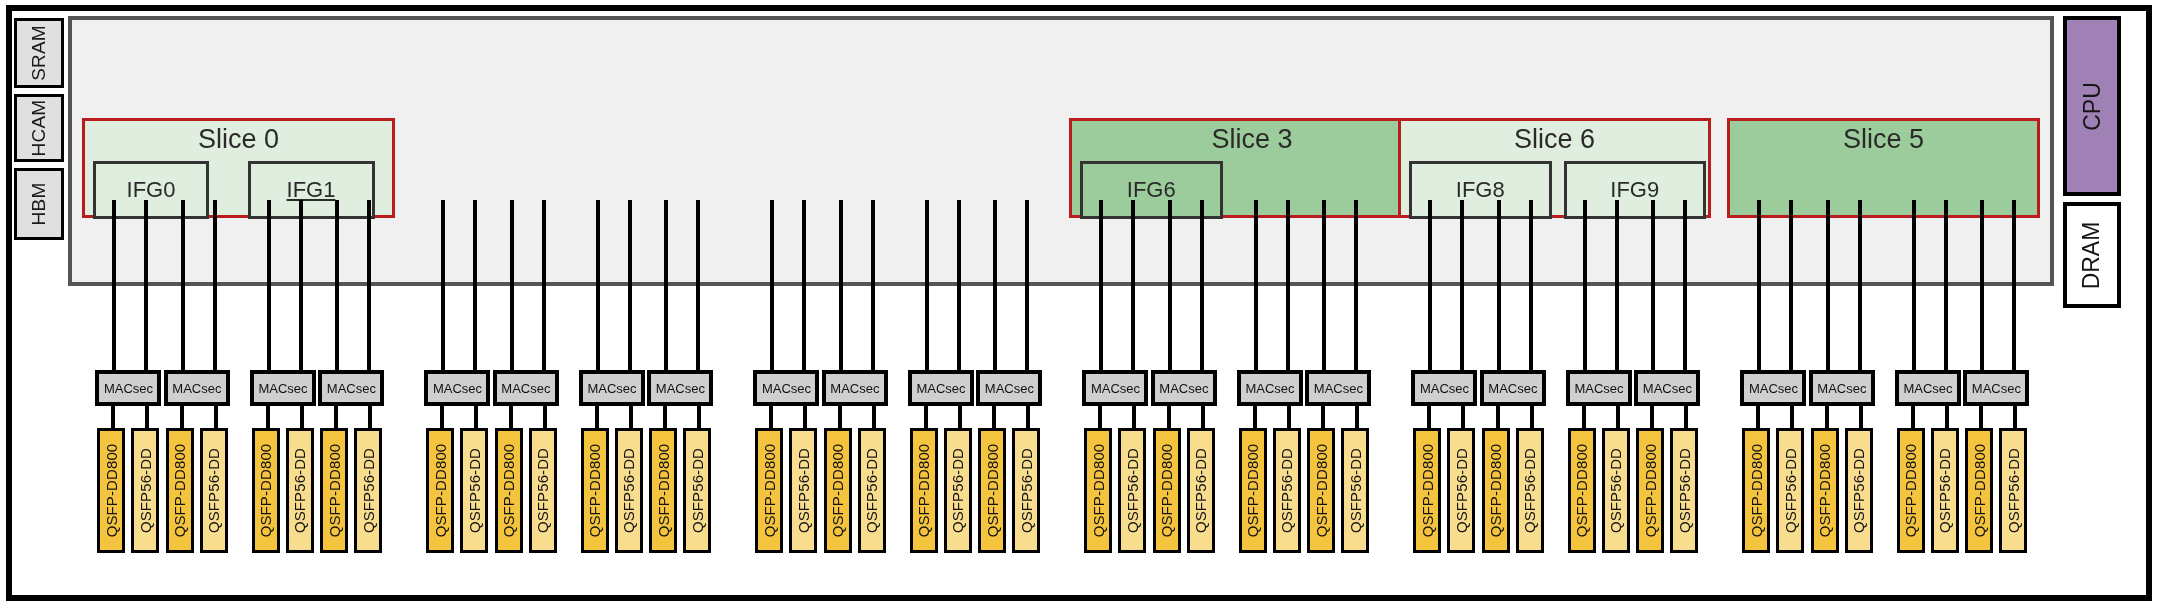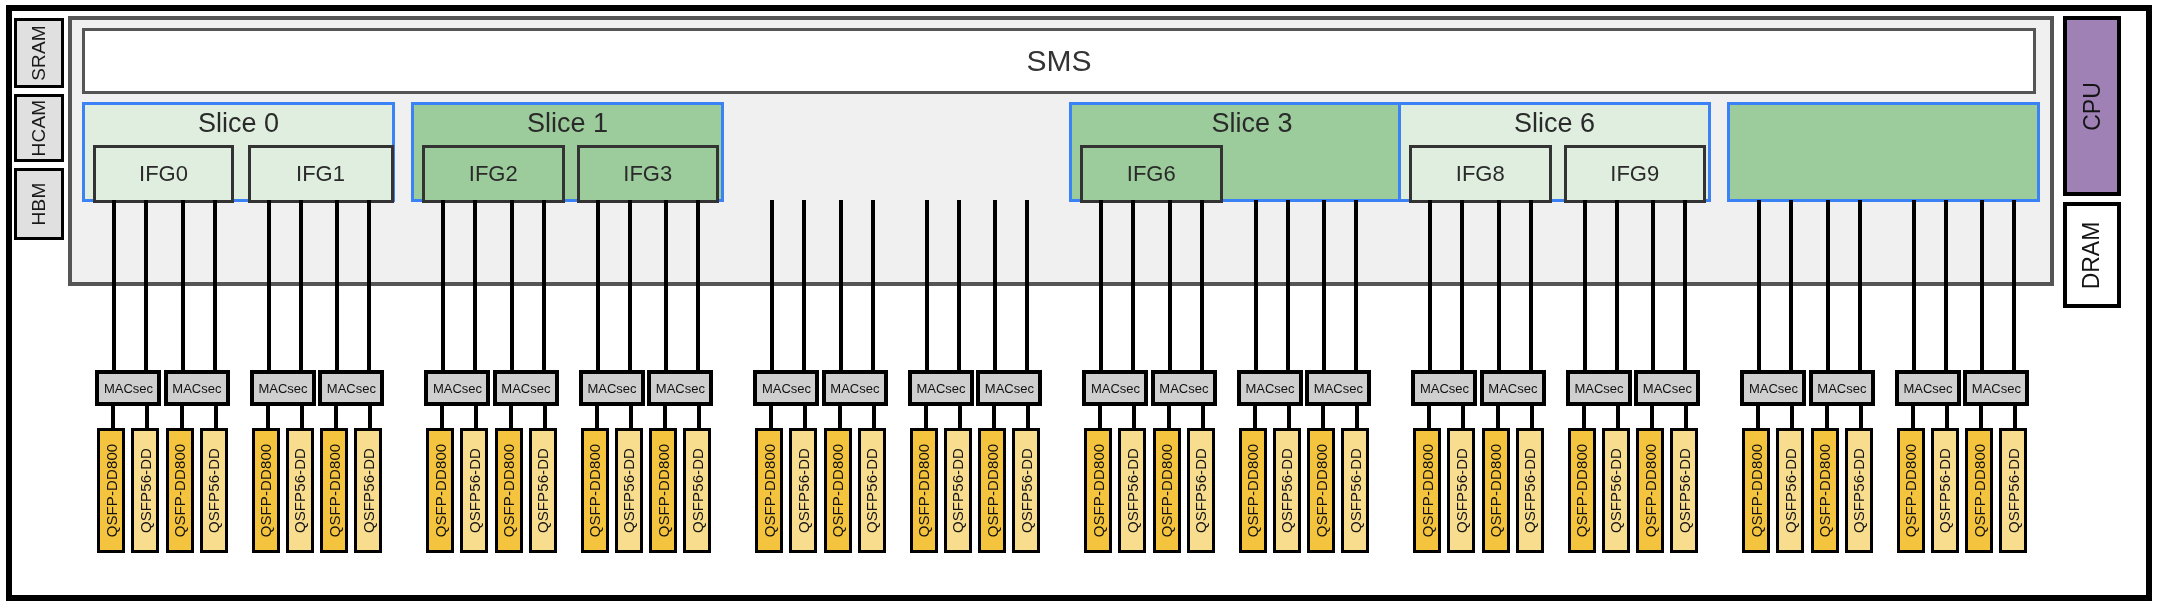--- a/index.html
+++ b/index.html
@@ -48,22 +48,22 @@
   .sms-box{
     position:absolute;left:10px;top:8px;width:1954px;height:66px;
     background:#ffffff;border:3px solid #555;box-sizing:border-box;
     display:flex;align-items:center;justify-content:center;
     font-size:30px;color:#333;
   }
 
   
   .slices-row{position:absolute;left:10px;top:82px;width:1958px;height:100px;}
   .slice{
-    position:absolute;top:0;height:100px;box-sizing:border-box;
-    border:3px solid #3b82f6;
+    position:absolute;top:16px;height:100px;box-sizing:border-box;
+    border:3px solid #b91c1c;
   }
   .slice.even{background:#dfeedf;}
   .slice.odd{background:#9ccc9c;}
   .slice-title{
     position:absolute;left:0;right:0;top:3px;text-align:center;
     font-size:27px;color:#2a2a2a;
   }
   .ifg{
     position:absolute;top:40px;height:58px;box-sizing:border-box;
     border:3px solid #333;
@@ -120,44 +120,37 @@
   <div class="right-rail">
     <div class="rr-box" id="rr-cpu">
       <span>CPU</span>
     </div>
     <div class="rr-box" id="rr-dram">
       <span>DRAM</span>
     </div>
   </div>
 
   <div class="gray-panel">
-    <div class="sms-box">
-      <span>SMS</span>
-    </div>
     <div class="slices-row" id="slices-row">
         <div class="slice even" style="left: 0px; width: 313px;">
           <div class="slice-title">Slice 0</div>
-          <div class="ifg even" style="left: 8px; width: 141px;">IFG0</div>
-          <div class="ifg even" style="left: 162.5px; width: 146px;">IFG1</div>
-        </div>
-        <div class="slice odd" style="left: 329px; width: 313px;">
-          <div class="slice-title">Slice 1</div>
-          <div class="ifg odd" style="left: 8px; width: 142.5px;">IFG2</div>
-          <div class="ifg odd" style="left: 162.5px; width: 142.5px;">IFG3</div>
+          <div class="ifg even" style="left: 8px; width: 116px;">IFG0</div>
+          <div class="ifg even" style="left: 162.5px; width: 127px; text-decoration: underline;">IFG1</div>
         </div>
         <div class="slice odd" style="left: 987px; width: 366px;">
           <div class="slice-title">Slice 3</div>
           <div class="ifg odd" style="left: 8px; width: 142.5px;">IFG6</div>
         </div>
         <div class="slice even" style="left: 1316px; width: 313px;">
           <div class="slice-title">Slice 6</div>
           <div class="ifg even" style="left: 8px; width: 142.5px;">IFG8</div>
           <div class="ifg even" style="left: 162.5px; width: 142.5px;">IFG9</div>
         </div>
         <div class="slice odd" style="left: 1645px; width: 313px;">
+          <div class="slice-title">Slice 5</div>
         </div>
       </div>
   </div>
 
   <div id="lower-layer">
       <div class="macsec" style="left: 95.475px; top: 370px;">MACsec</div>
       <div class="wire" style="left: 112.475px; top: 200px; height: 170px;"></div>
       <div class="wire" style="left: 144.475px; top: 200px; height: 170px;"></div>
       <div class="qsfp dd800" style="left: 97.475px; top: 428px;">
         <span>QSFP-DD800</span>

